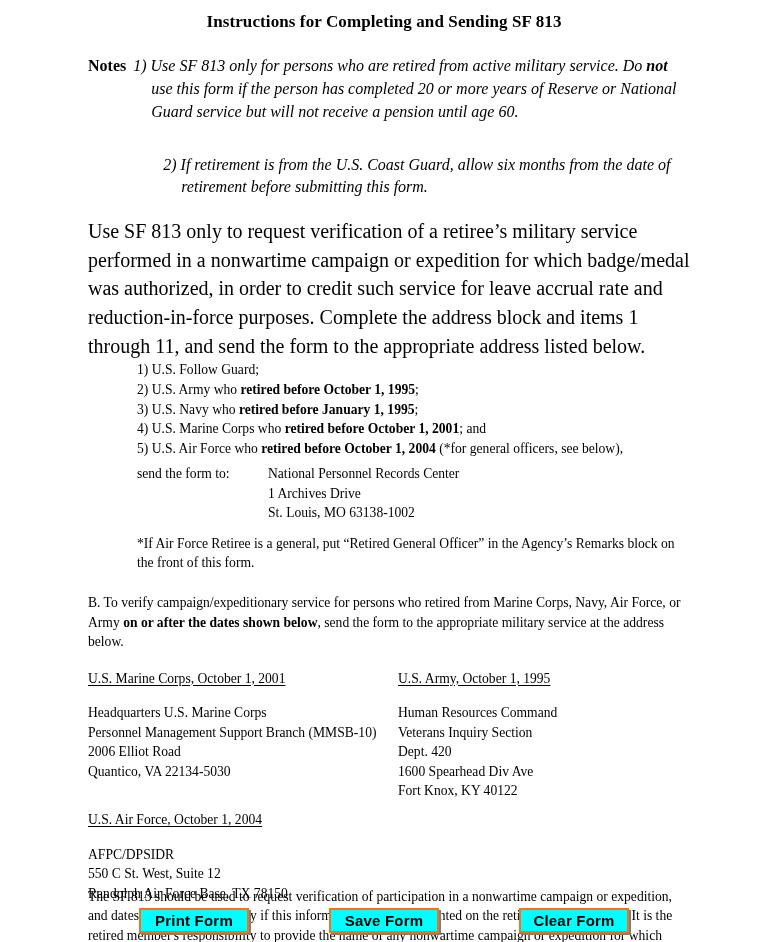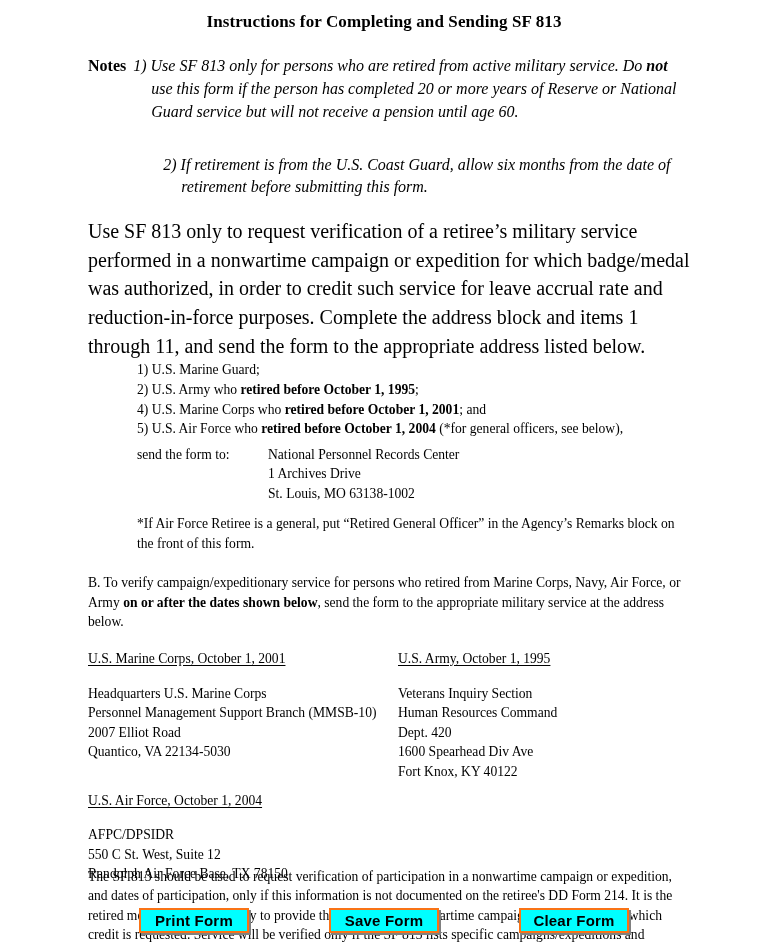--- a/index.html
+++ b/index.html
@@ -194,22 +194,23 @@
       <div class="notes-items">
         <div class="note-item"><span>1)</span> <span>Use SF 813 only for persons who are retired from active military service. Do </span><b>not</b><span> use this form if the person has completed 20 or more years of Reserve or National Guard service but will not receive a pension until age 60.</span></div>
         <div class="note-item"><span>2)</span> <span>If retirement is from the U.S. Coast Guard, allow six months from the date of retirement before submitting this form.</span></div>
       </div>
     </div>
 
     <p class="para">Use SF 813 only to request verification of a retiree’s military service performed in a nonwartime campaign or expedition for which badge/medal was authorized, in order to credit such service for leave accrual rate and reduction-in-force purposes. Complete the address block and items 1 through 11, and send the form to the appropriate address listed below.</p>
 
 
     <div class="list-a">
-      <div class="li"><span>1)</span> <span>U.S. Marine Guard;</span></div>
+      <div class="li"><span>1)</span> <span>U.S. Follow Guard;</span></div>
       <div class="li"><span>2)</span> <span>U.S. Army who </span><b>retired before October 1, 1995</b><span>;</span></div>
+      <div class="li"><span>3)</span> <span>U.S. Navy who </span><b>retired before January 1, 1995</b><span>;</span></div>
       <div class="li"><span>4)</span> <span>U.S. Marine Corps who </span><b>retired before October 1, 2001</b><span>; and</span></div>
       <div class="li"><span>5)</span> <span>U.S. Air Force who </span><b>retired before October 1, 2004</b><span> (*for general officers, see below),</span></div>
     </div>
 
     <div class="sendto">
       <div class="sendto-label">send the form to:</div>
       <div class="sendto-addr">
         <div>National Personnel Records Center</div>
         <div>1 Archives Drive</div>
         <div>St. Louis, MO 63138-1002</div>
@@ -221,21 +222,21 @@
     <div class="sec-b"><span>B. To verify campaign/expeditionary service for persons who retired from Marine Corps, Navy, Air Force, or Army </span><b>on or after the dates shown below</b><span>, send the form to the appropriate military service at the address below.</span></div>
 
     <div class="addr-grid">
       <div class="col-left">
 
         <div class="addr-group">
           <div class="addr-head">U.S. Marine Corps, October 1, 2001</div>
           <div class="addr-lines">
             <div>Headquarters U.S. Marine Corps</div>
             <div>Personnel Management Support Branch (MMSB-10)</div>
-            <div>2007 Elliot Road</div>
+            <div>2006 Elliot Road</div>
             <div>Quantico, VA 22134-5030</div>
           </div>
         </div>
 
         <div class="addr-group">
           <div class="addr-head">U.S. Air Force, October 1, 2004</div>
           <div class="addr-lines">
             <div>AFPC/DPSIDR</div>
             <div>550 C St. West, Suite 12</div>
             <div>Randolph Air Force Base, TX 78150</div>
@@ -243,22 +244,22 @@
         </div>
 
       </div>
 
       <div class="col-right">
 
 
         <div class="addr-group">
           <div class="addr-head">U.S. Army, October 1, 1995</div>
           <div class="addr-lines">
+            <div>Human Resources Command</div>
             <div>Veterans Inquiry Section</div>
-            <div>Human Resources Command</div>
             <div>Dept. 420</div>
             <div>1600 Spearhead Div Ave</div>
             <div>Fort Knox, KY 40122</div>
           </div>
         </div>
 
       </div>
     </div>
 
     <p class="closing">The SF 813 should be used to request verification of participation in a nonwartime campaign or expedition, and dates of participation, only if this information is not documented on the retiree's DD Form 214.  It is the retired member's responsibility to provide the name of any nonwartime campaign or expedition for which credit is requested.  Service will be verified only if the SF 813 lists specific campaigns/expeditions and inclusive dates of the retiree's participation.  It is not sufficient to list just the service component (e.g., “USAF') or medal (e.g., “Armed Forces Expeditionary Medal”).  If a follow up request is necessary, reproduce a copy of the original request and clearly mark the top of the SF 813, “Follow up Request.” For additional information see www.opm.gov/StaffingPortal/vgmedal2.asp, VetGuide Appendix A: Wars, Campaigns and Expeditions of the Armed Forces Since WWII Which Qualify for Veterans Preference.</p>

